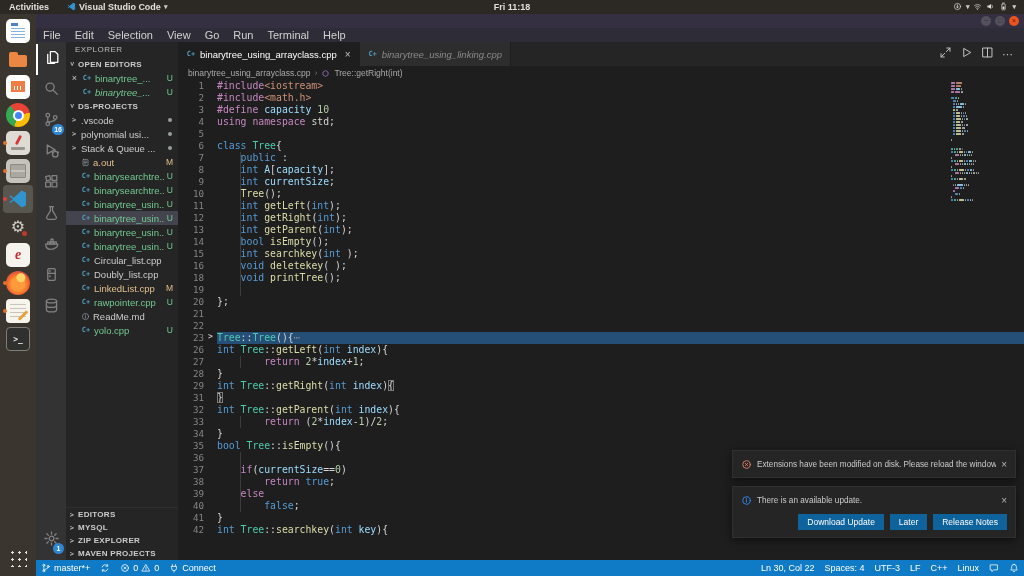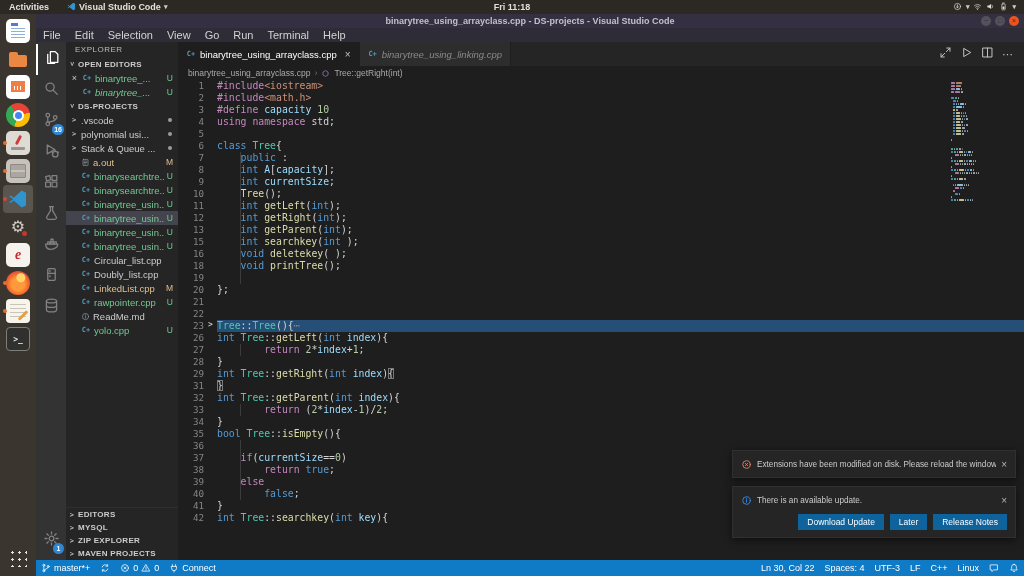--- a/index.html
+++ b/index.html
@@ -235,21 +235,20 @@
       </div>
       <div class="dock-item apps" data-name="dock-item-show-applications">
         <span class="dock-ic" data-name="show-applications-icon" style="position:relative">
           <span style="position:absolute;inset:3px;background:radial-gradient(circle,#e8e5e0 1.1px,transparent 1.4px) 0 0/7px 7px"></span>
         </span>
       </div>
     </div>
 
   <div id="vswindow" data-name="vscode-window">
     <div id="titlebar" data-name="title-bar">
-      <span id="wtitle" data-name="window-title">binarytree_using_arrayclass.cpp - DS-projects - Visual Studio Code</span>
       <span id="wcontrols" data-name="window-controls">
           <span class="wbtn " data-name="minimize-button">−</span>
           <span class="wbtn " data-name="maximize-button">□</span>
           <span class="wbtn close" data-name="close-button">×</span>
         </span>
     </div>
     <div id="menubar" data-name="menu-bar">
         <span class="menu-item" data-name="menu-file">File</span>
         <span class="menu-item" data-name="menu-edit">Edit</span>
         <span class="menu-item" data-name="menu-selection">Selection</span>
@@ -568,20 +567,25 @@
           </div>
           <div class="crow" data-name="code-line">
             <span class="gut" data-name="line-number">12</span>
             <span class="foldc" data-name="fold-indicator"></span>
             <span class="ctext g" data-name="code-text"><span class="tk-p">    </span><span class="tk-k">int </span><span class="tk-f">getRight</span><span class="tk-p">(</span><span class="tk-k">int</span><span class="tk-p">);</span></span>
           </div>
           <div class="crow" data-name="code-line">
             <span class="gut" data-name="line-number">13</span>
             <span class="foldc" data-name="fold-indicator"></span>
             <span class="ctext g" data-name="code-text"><span class="tk-p">    </span><span class="tk-k">int </span><span class="tk-f">getParent</span><span class="tk-p">(</span><span class="tk-k">int</span><span class="tk-p">);</span></span>
+          </div>
+          <div class="crow" data-name="code-line">
+            <span class="gut" data-name="line-number">14</span>
+            <span class="foldc" data-name="fold-indicator"></span>
+            <span class="ctext g" data-name="code-text"><span class="tk-p">    </span><span class="tk-k">bool </span><span class="tk-f">isEmpty</span><span class="tk-p">();</span></span>
           </div>
           <div class="crow" data-name="code-line">
             <span class="gut" data-name="line-number">15</span>
             <span class="foldc" data-name="fold-indicator"></span>
             <span class="ctext g" data-name="code-text"><span class="tk-p">    </span><span class="tk-k">int </span><span class="tk-f">searchkey</span><span class="tk-p">(</span><span class="tk-k">int</span><span class="tk-p"> );</span></span>
           </div>
           <div class="crow" data-name="code-line">
             <span class="gut" data-name="line-number">16</span>
             <span class="foldc" data-name="fold-indicator"></span>
             <span class="ctext g" data-name="code-text"><span class="tk-p">    </span><span class="tk-k">void </span><span class="tk-f">deletekey</span><span class="tk-p">( );</span></span>

